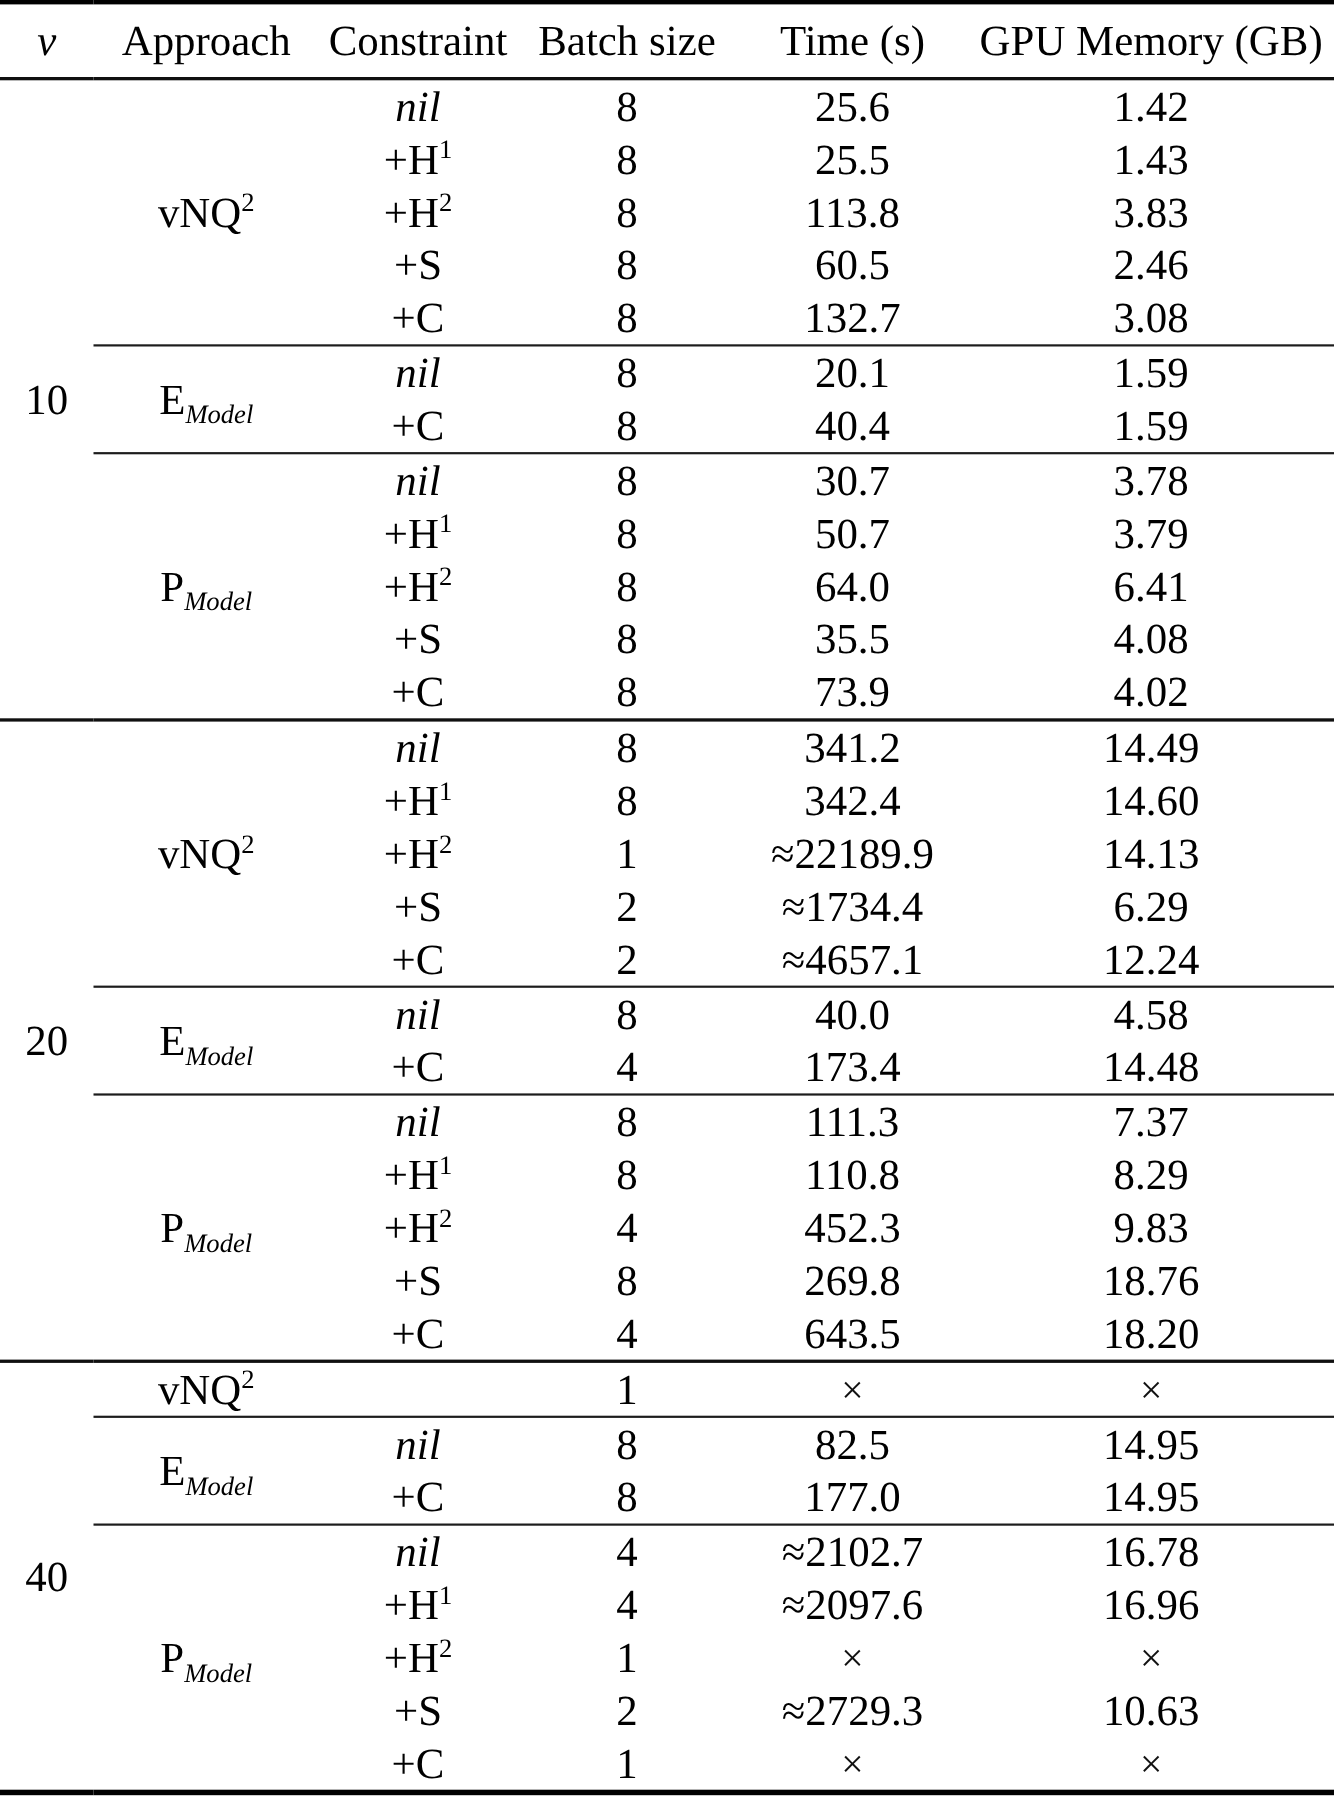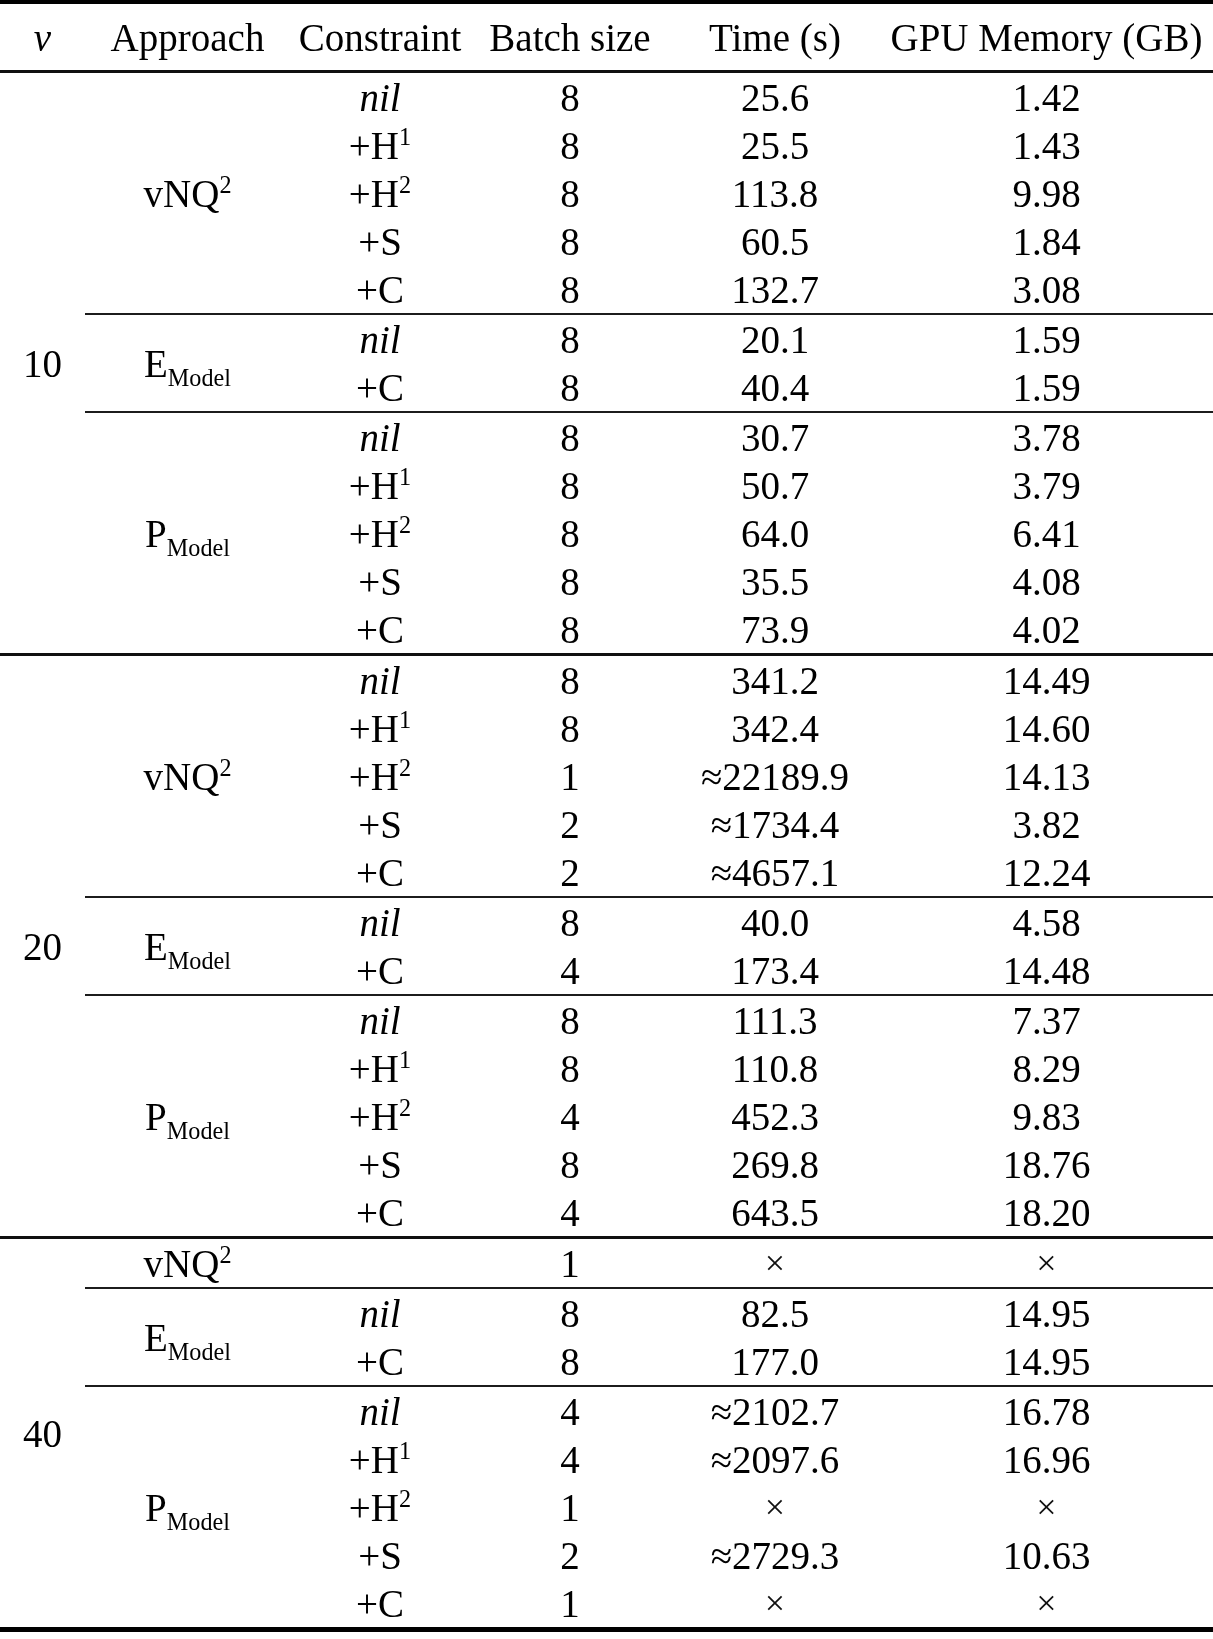--- a/index.html
+++ b/index.html
@@ -39,21 +39,21 @@
   }
   tbody tr.approach-start td { border-top: 2px solid #1c1c1c; }
   tbody tr.group-start td { border-top: 3px solid #101010; }
 
   .italic { font-style: italic; }
   sup, sub {
     font-size: 62%;
     line-height: 0;
   }
   sup { vertical-align: super; }
-  sub { vertical-align: sub; }
+  sub { vertical-align: sub; font-style: italic; }
   .cross { font-size: 36px; color: #111; }
 </style>
 </head>
 <body>
 
 <table class="results">
   <colgroup>
     <col class="c-v">
       <col class="c-approach">
       <col class="c-constraint">
@@ -83,27 +83,27 @@
       <tr>
         <td>+H<sup>1</sup></td>
         <td>8</td>
         <td>25.5</td>
         <td>1.43</td>
       </tr>
       <tr>
         <td>+H<sup>2</sup></td>
         <td>8</td>
         <td>113.8</td>
-        <td>9.98</td>
+        <td>3.83</td>
       </tr>
       <tr>
         <td>+S</td>
         <td>8</td>
         <td>60.5</td>
-        <td>1.84</td>
+        <td>2.46</td>
       </tr>
       <tr>
         <td>+C</td>
         <td>8</td>
         <td>132.7</td>
         <td>3.08</td>
       </tr>
       <tr class="approach-start">
         <td rowspan="2">E<sub>Model</sub></td>
         <td class="italic">nil</td>
@@ -165,21 +165,21 @@
       <tr>
         <td>+H<sup>2</sup></td>
         <td>1</td>
         <td>≈22189.9</td>
         <td>14.13</td>
       </tr>
       <tr>
         <td>+S</td>
         <td>2</td>
         <td>≈1734.4</td>
-        <td>3.82</td>
+        <td>6.29</td>
       </tr>
       <tr>
         <td>+C</td>
         <td>2</td>
         <td>≈4657.1</td>
         <td>12.24</td>
       </tr>
       <tr class="approach-start">
         <td rowspan="2">E<sub>Model</sub></td>
         <td class="italic">nil</td>

